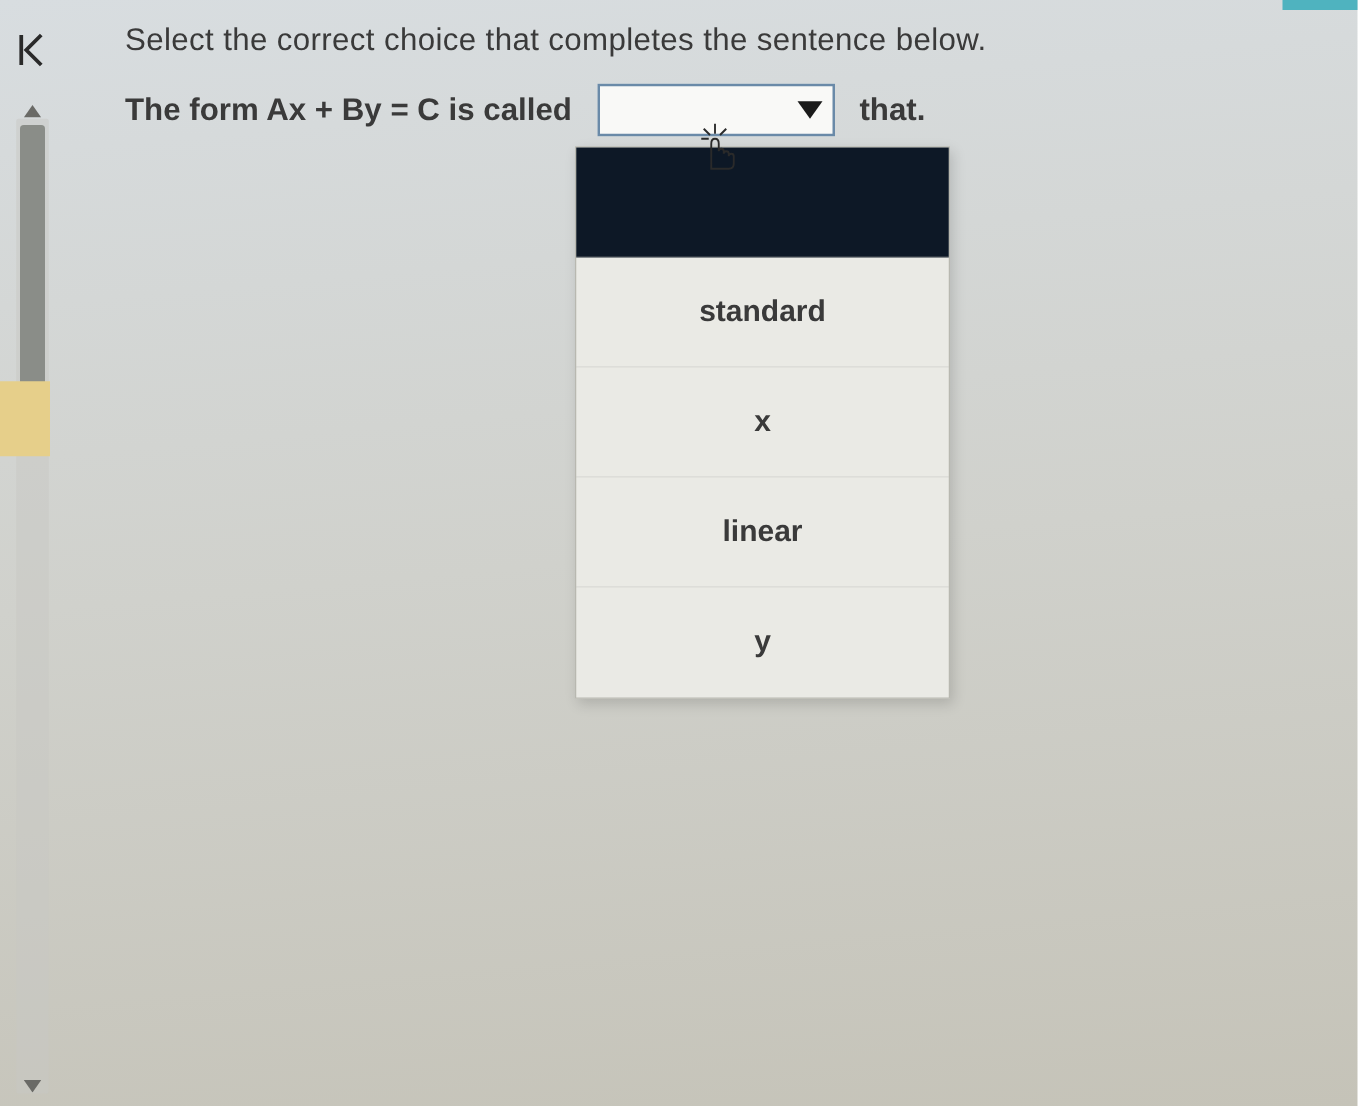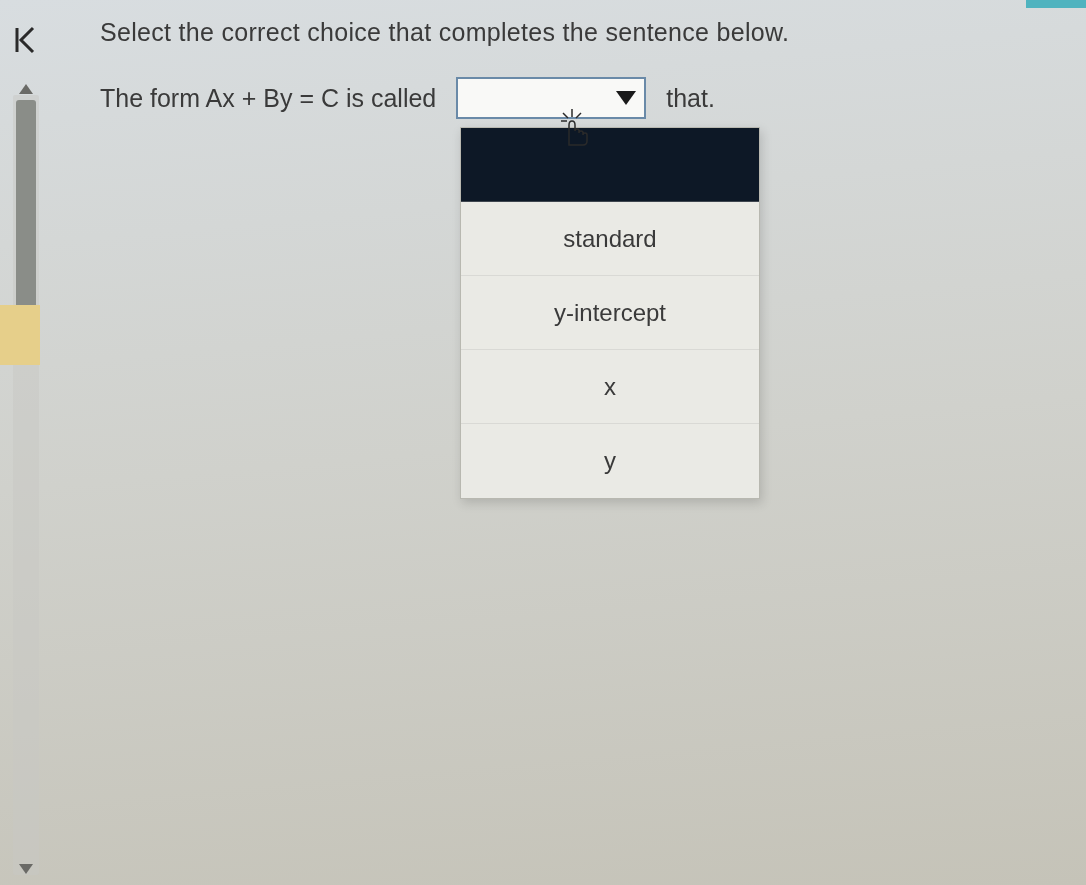--- a/index.html
+++ b/index.html
@@ -89,30 +89,31 @@
     }
     .content {
       position: absolute;
       left: 100px;
       top: 18px;
       right: 20px;
     }
     .instruction {
       font-size: 25px;
       color: #3a3a3a;
-      margin-bottom: 30px;
+      margin-bottom: 20px;
       letter-spacing: 0.3px;
     }
     .question-line {
       display: flex;
       align-items: center;
       font-size: 25px;
       color: #3a3a3a;
       gap: 20px;
       position: relative;
+      font-weight: bold;
     }
     .question-text {
       white-space: nowrap;
     }
     .dropdown-box {
       width: 190px;
       height: 42px;
       border: 2px solid #6a8aa8;
       background: #f9f9f7;
       display: flex;
@@ -147,21 +148,21 @@
       position: absolute;
       left: 360px;
       top: 50px;
       width: 300px;
       background: #eaeae5;
       border: 1px solid #b8b8b0;
       box-shadow: 2px 4px 10px rgba(0,0,0,0.15);
       z-index: 50;
     }
     .dropdown-item {
-      height: 74px;
+      height: 88px;
       display: flex;
       align-items: center;
       justify-content: center;
       font-size: 24px;
       color: #3a3a3a;
       cursor: pointer;
       border-bottom: 1px solid rgba(180,180,175,0.3);
     }
     .dropdown-item.selected {
       background: #0d1826;
@@ -214,18 +215,18 @@
         <line x1="17" y1="2" x2="17" y2="10" stroke="#2a2a2a" stroke-width="1.5"></line>
         <line x1="6" y1="14" x2="12" y2="14" stroke="#2a2a2a" stroke-width="1.5"></line>
         <line x1="8" y1="6" x2="13" y2="11" stroke="#2a2a2a" stroke-width="1.5"></line>
         <line x1="26" y1="6" x2="21" y2="11" stroke="#2a2a2a" stroke-width="1.5"></line>
       </svg>
     </div>
 
     <div class="dropdown-menu">
       <div class="dropdown-item selected"></div>
       <div class="dropdown-item">standard</div>
-      <div class="dropdown-item">y-intercept</div>
       <div class="dropdown-item">x</div>
+      <div class="dropdown-item">linear</div>
       <div class="dropdown-item">y</div>
     </div>
   </div>
 </div>
 
 </body></html>

